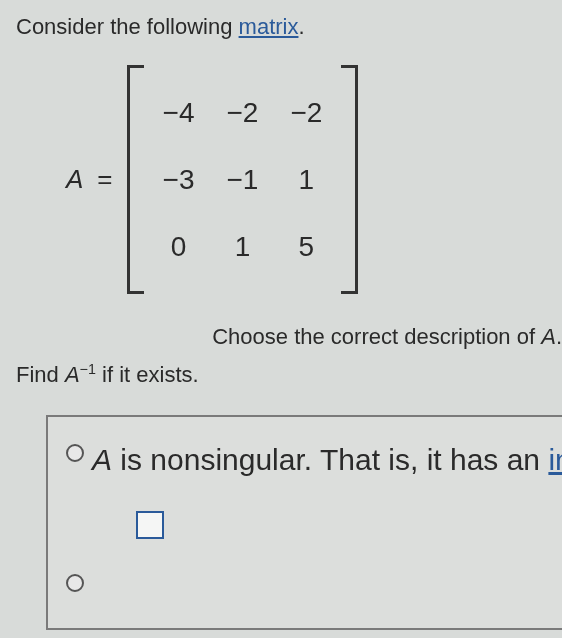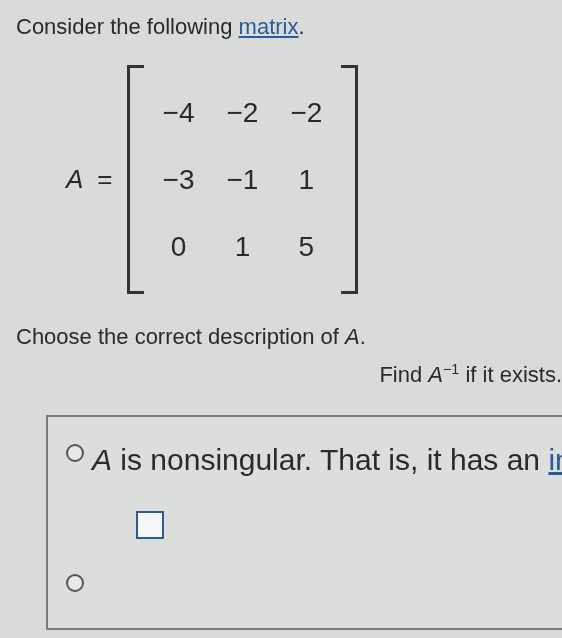--- a/index.html
+++ b/index.html
@@ -46,23 +46,23 @@
     .matrix::before { left: 0; border-right: none; }
     .matrix::after { right: 0; border-left: none; }
     .matrix table { border-collapse: collapse; }
     .matrix td {
       font-style: normal;
       font-size: 28px;
       text-align: center;
       padding: 14px 16px;
       min-width: 48px;
     }
-    .question-text { margin: 6px 0 6px 0; }
+    .question-text { margin: 6px 0 6px 0; text-align: right; }
     .italic-var { font-style: italic; }
-    .find-line { margin-bottom: 24px; text-align: right; }
+    .find-line { margin-bottom: 24px; }
     .sup { font-size: 0.65em; vertical-align: super; font-style: normal; }
     .options-box {
       border: 2px solid #7a7a7a;
       margin: 8px 0 0 30px;
       padding: 22px 0 22px 18px;
       background: #dcdedc;
       width: 600px;
     }
     .option {
       display: flex;

